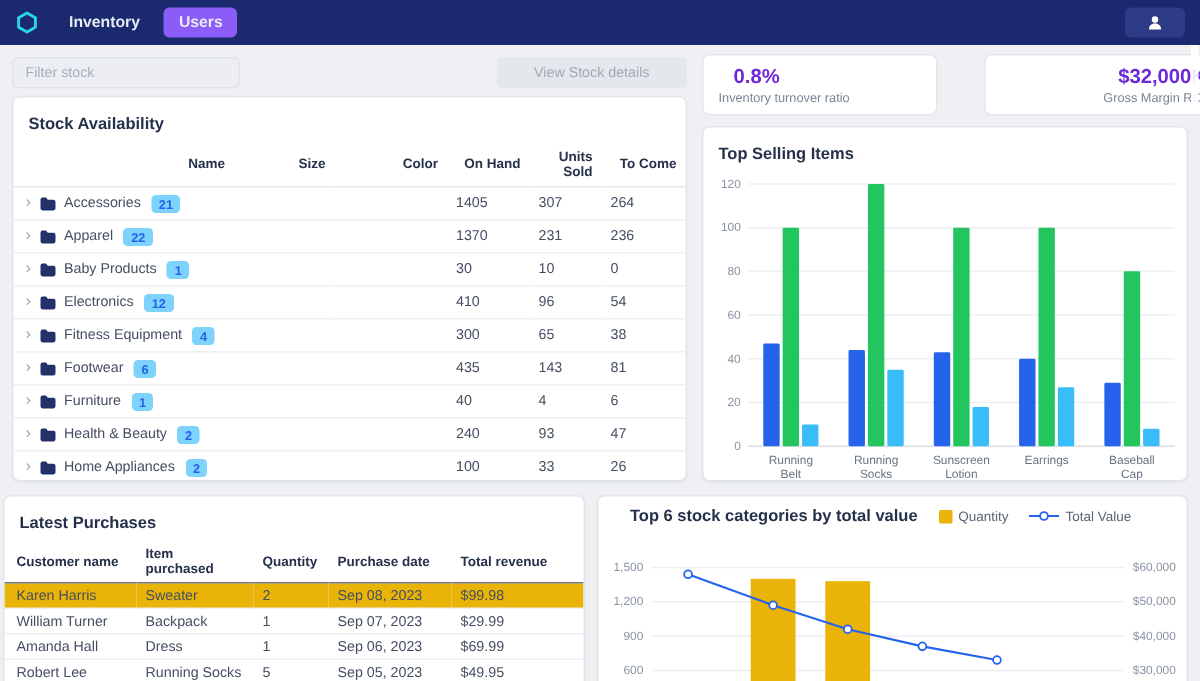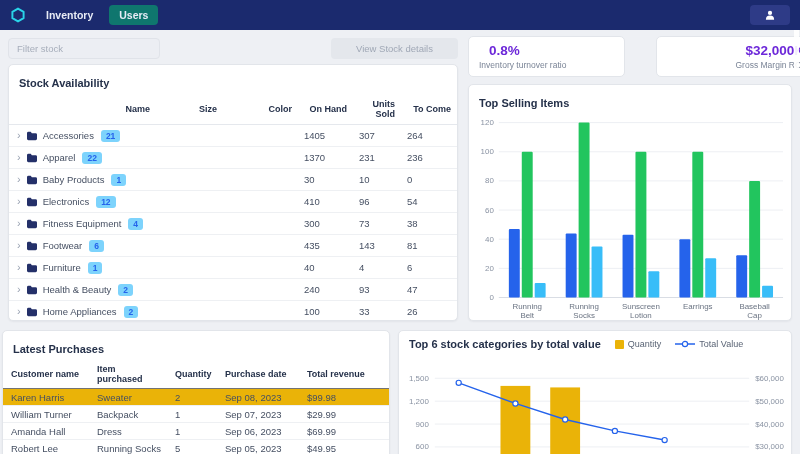--- a/index.html
+++ b/index.html
@@ -4,21 +4,21 @@
 <style>
   *{margin:0;padding:0;box-sizing:border-box;}
   html,body{width:800px;height:454px;overflow:hidden;}
   body{font-family:"Liberation Sans",sans-serif;background:#eef0f4;position:relative;font-size:10px;color:#3b4456;}
 
   
   .topbar{position:absolute;left:0;top:0;width:800px;height:30px;background:#1b2a6e;display:flex;align-items:center;padding:0 10px;gap:10px;z-index:5;}
   .logo{width:16px;height:16px;flex:0 0 auto;}
   .nav{display:flex;align-items:center;gap:6px;}
   .nav-item{color:#e7ebf6;font-size:10.5px;font-weight:700;padding:4px 10px;border-radius:4px;cursor:pointer;}
-  .nav-item.active{background:#0f766e;}
+  .nav-item.active{background:#8b5cf6;}
   .user-btn{margin-left:auto;width:40px;height:20px;background:#2e3b87;border:none;border-radius:4px;display:flex;align-items:center;justify-content:center;cursor:pointer;}
 
   
   .filter-input{position:absolute;left:8px;top:38px;width:152px;height:21px;background:#eceef3;border:1px solid #e0e3e9;border-radius:4px;font-size:9.5px;padding:0 8px;color:#3b4456;font-family:"Liberation Sans",sans-serif;}
   .filter-input::placeholder{color:#a7aebb;}
   .view-btn{position:absolute;left:331px;top:38px;width:127px;height:21px;background:#e4e7ec;color:#a0a8b6;border:none;border-radius:4px;font-size:9.5px;font-family:"Liberation Sans",sans-serif;}
 
   
   .panel{position:absolute;background:#fff;border:1px solid #e2e5ea;border-radius:5px;overflow:hidden;box-shadow:0 1px 2px rgba(16,24,40,.05);}
   .panel-title{font-size:11px;font-weight:700;color:#25314a;padding:12px 10px 5px;}
@@ -45,21 +45,21 @@
 
   .purchases-panel{left:2px;top:330px;width:388px;height:175px;}
   .purch-table{width:100%;border-collapse:collapse;table-layout:fixed;font-size:9.5px;color:#454f62;}
   .purch-table th{text-align:left;font-size:9px;font-weight:700;color:#25314a;padding:4px 6px;border-bottom:1px solid #737373;}
   .purch-table td{padding:0 6px;height:17px;border-bottom:1px solid #eef0f3;}
   .purch-table th:first-child,.purch-table td:first-child{padding-left:8px;}
   tr.hl{background:#eab308;}
 
   .top6-panel{left:398px;top:330px;width:394px;height:175px;}
   .top6-head{display:flex;align-items:center;padding:7px 10px 2px;gap:14px;}
-  .top6-head .panel-title{padding:0;}
+  .top6-head .panel-title{padding:0;margin-left:11px;}
   .legend{display:flex;gap:14px;align-items:center;}
   .legend-item{display:flex;align-items:center;gap:4px;font-size:9px;color:#5a6475;cursor:pointer;}
   .lg-sq{width:9px;height:9px;border-radius:1px;display:inline-block;}
   .lg-line{width:20px;height:8px;}
 
   .scrollbar-thumb{position:absolute;right:1px;top:3px;width:5px;height:72px;background:#fff;opacity:.9;border-radius:3px;}
 </style>
 </head>
 <body>
 
@@ -181,21 +181,21 @@
                 <svg class="folder" viewBox="0 0 16 14">
                   <path d="M1 3a2 2 0 0 1 2-2h3.2l1.6 2H13a2 2 0 0 1 2 2v6a2 2 0 0 1-2 2H3a2 2 0 0 1-2-2z"></path>
                 </svg>
                 <span class="rname">Fitness Equipment</span>
                 <span class="badge">4</span>
               </div>
             </td>
             <td></td>
             <td></td>
             <td>300</td>
-            <td>73</td>
+            <td>65</td>
             <td>38</td>
           </tr>
           <tr>
             <td>
               <div class="ncell">
                 <span class="chev">›</span>
                 <svg class="folder" viewBox="0 0 16 14">
                   <path d="M1 3a2 2 0 0 1 2-2h3.2l1.6 2H13a2 2 0 0 1 2 2v6a2 2 0 0 1-2 2H3a2 2 0 0 1-2-2z"></path>
                 </svg>
                 <span class="rname">Footwear</span>

